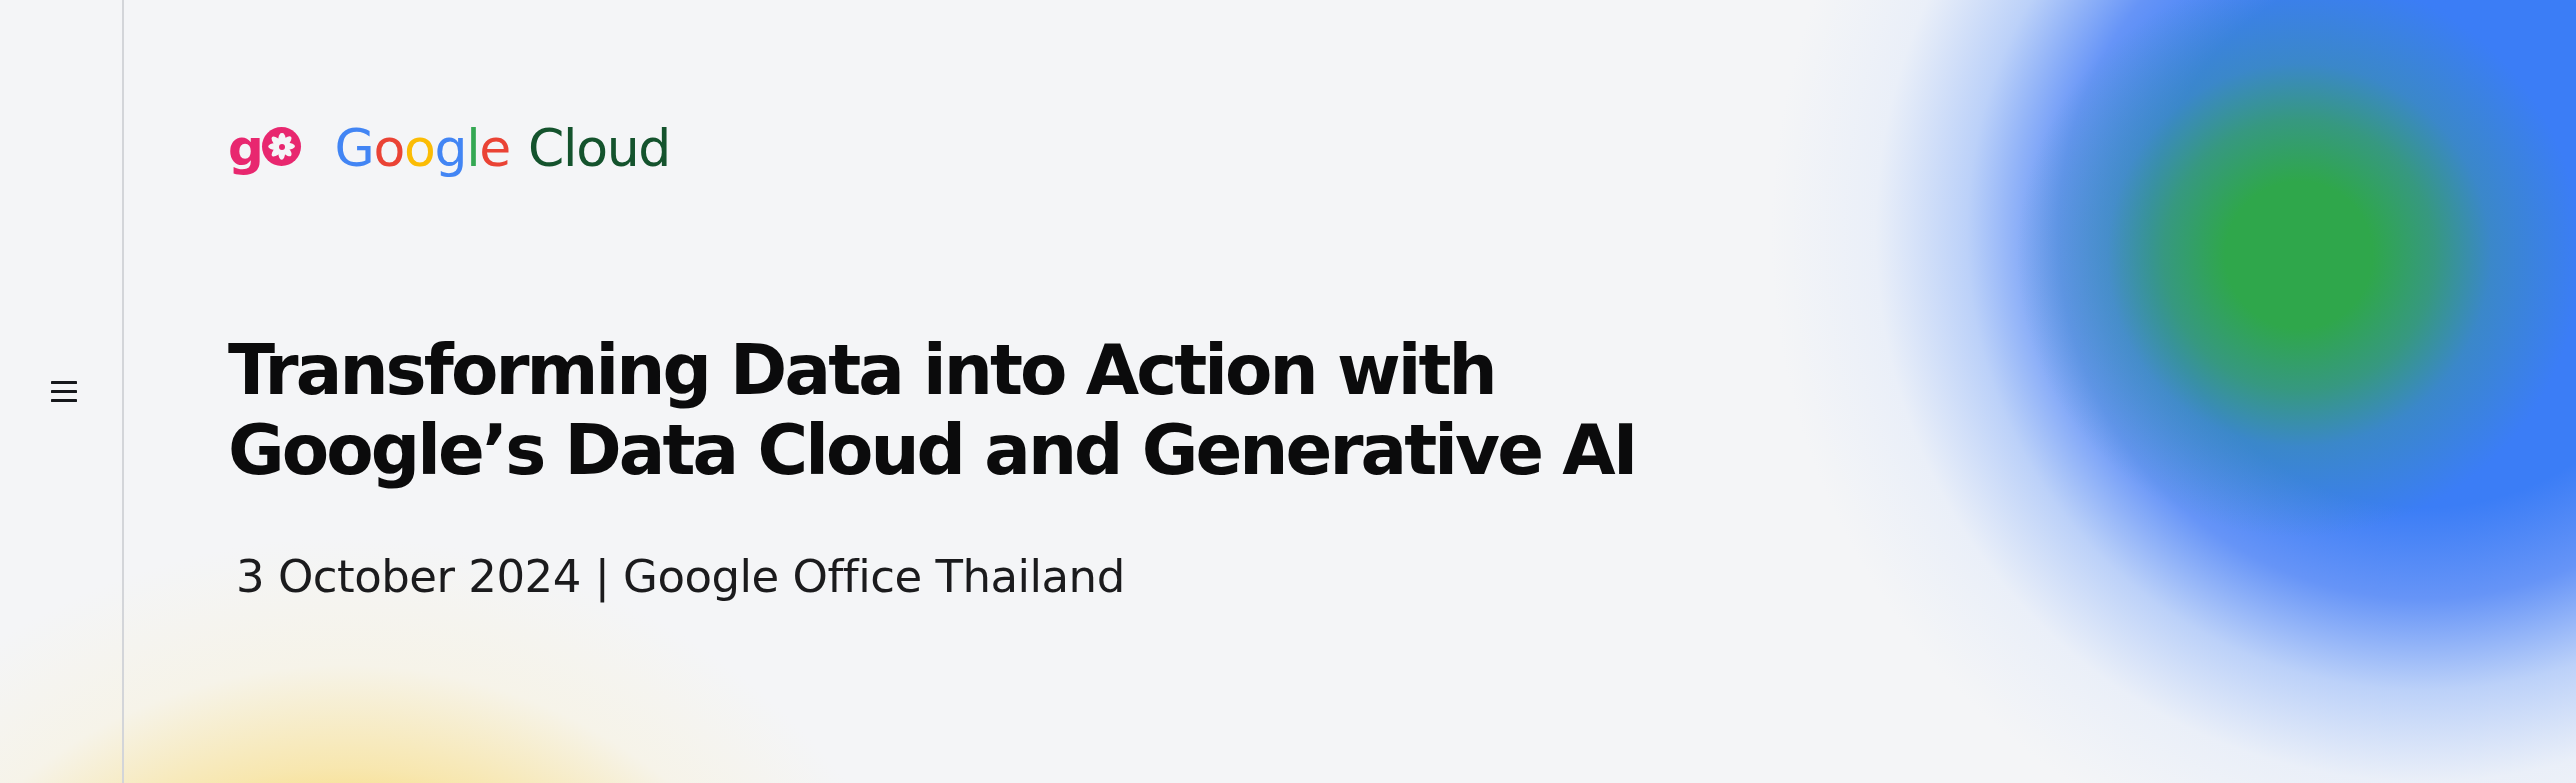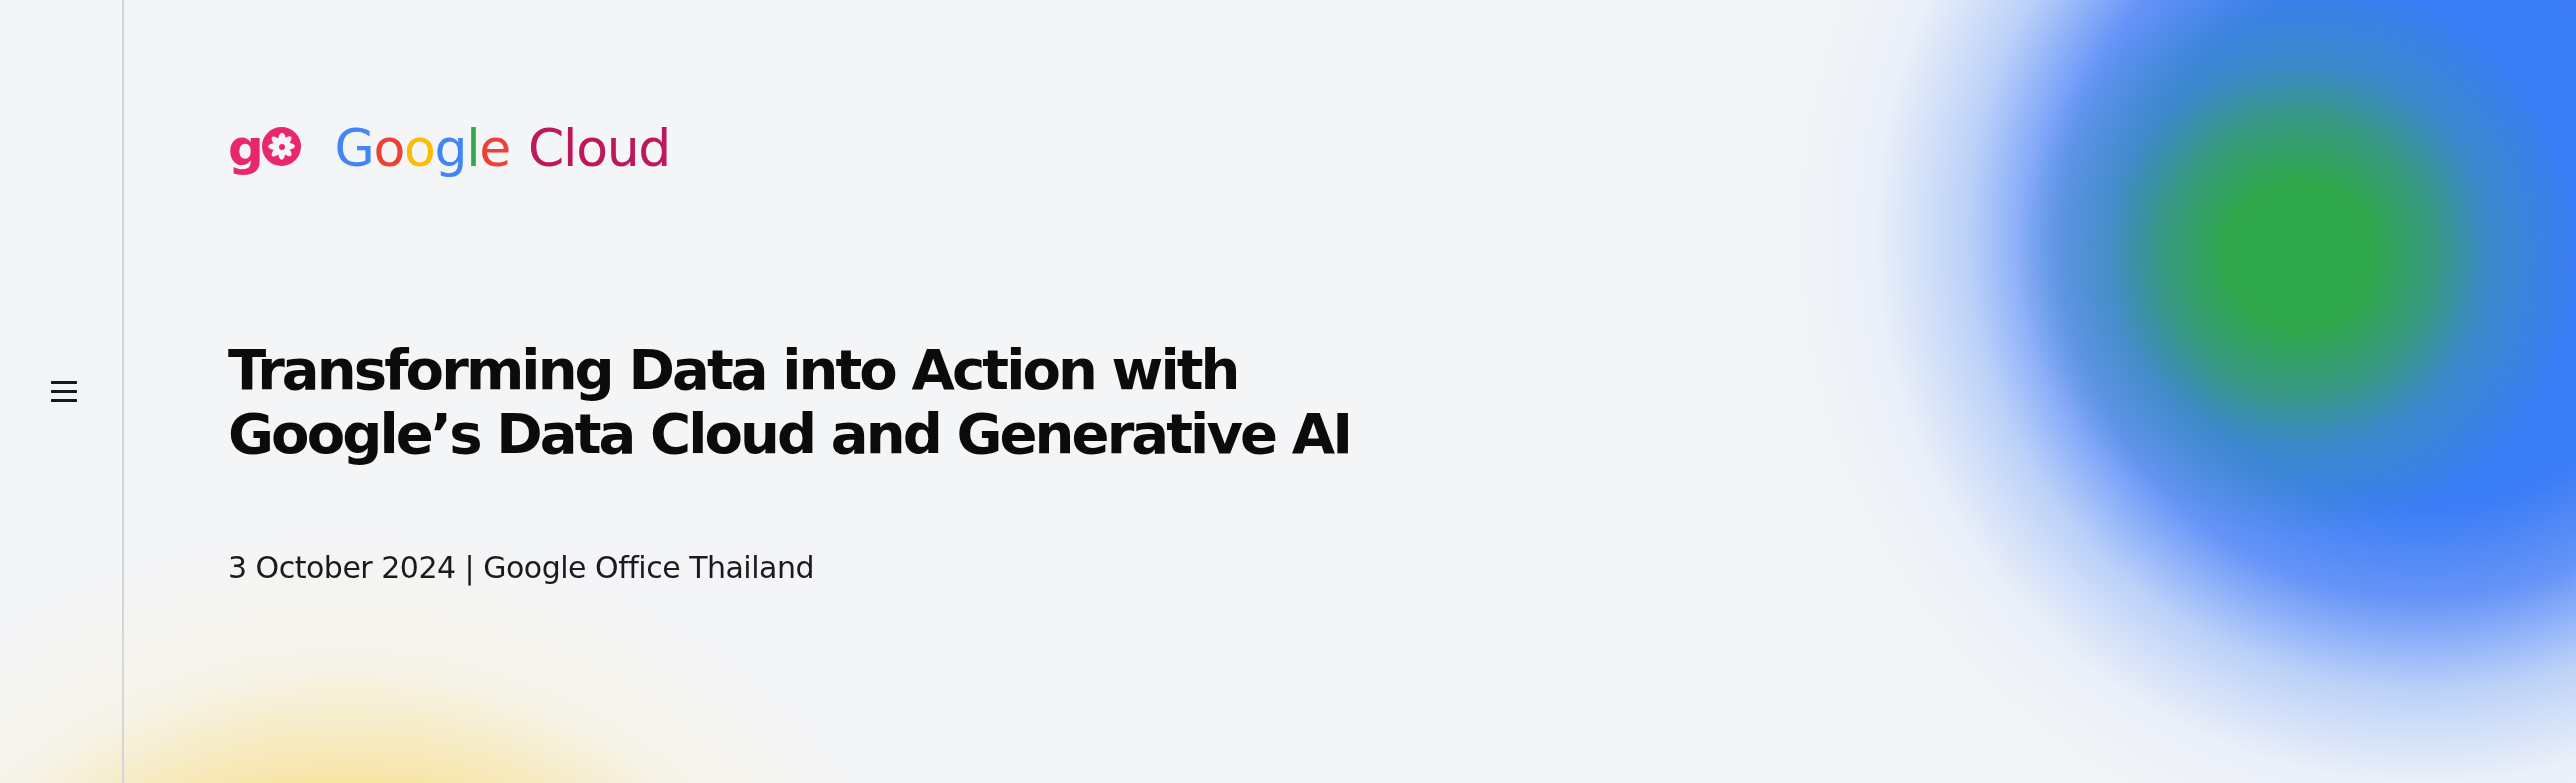--- a/index.html
+++ b/index.html
@@ -189,45 +189,45 @@
     display: flex;
     align-items: baseline;
   }
   .google-cloud .gl { display: inline-block; }
   .gc-blue   { color: #4285f4; }
   .gc-red    { color: #ea4335; }
   .gc-yellow { color: #fbbc05; }
   .gc-green  { color: #34a853; }
   .google-cloud .cloud-word {
     margin-left: 18px;
-    color: #be185d;
+    color: #14532d;
   }
 
   
   .headline {
     position: absolute;
-    top: 300px;
+    top: 284px;
     left: 0;
     font-family: "DejaVu Sans", sans-serif;
     font-weight: bold;
-    font-size: 56px;
+    font-size: 69px;
     line-height: 1.16;
     letter-spacing: -2.9px;
     color: #0b0b0c;
     max-width: 1699px;
   }
   .headline .hl-line { display: block; white-space: nowrap; }
 
   .subtitle {
     position: absolute;
     top: 550px;
-    left: 0;
+    left: 8px;
     font-family: "DejaVu Sans", sans-serif;
     font-weight: normal;
-    font-size: 30px;
+    font-size: 45px;
     letter-spacing: -0.5px;
     line-height: 1.2;
     color: #1b1b1d;
     white-space: nowrap;
   }
 </style>
 </head>
 <body>
 
 <div class="slide">

